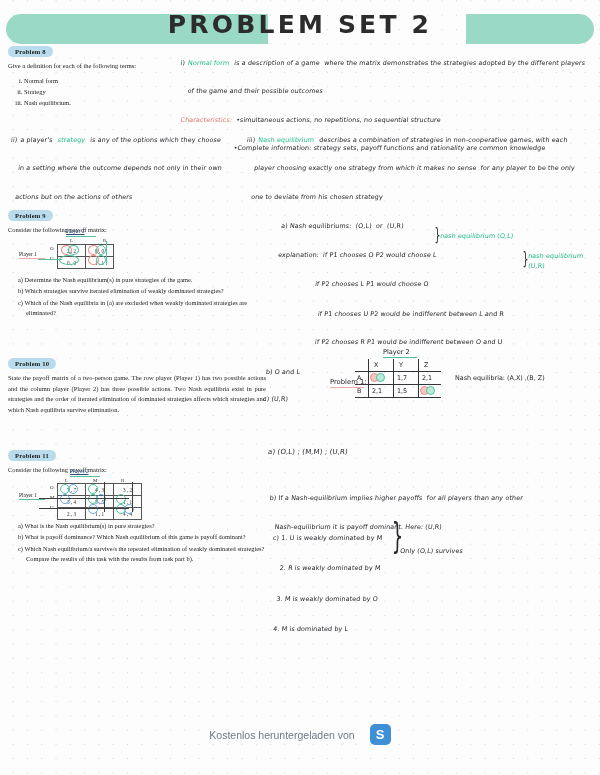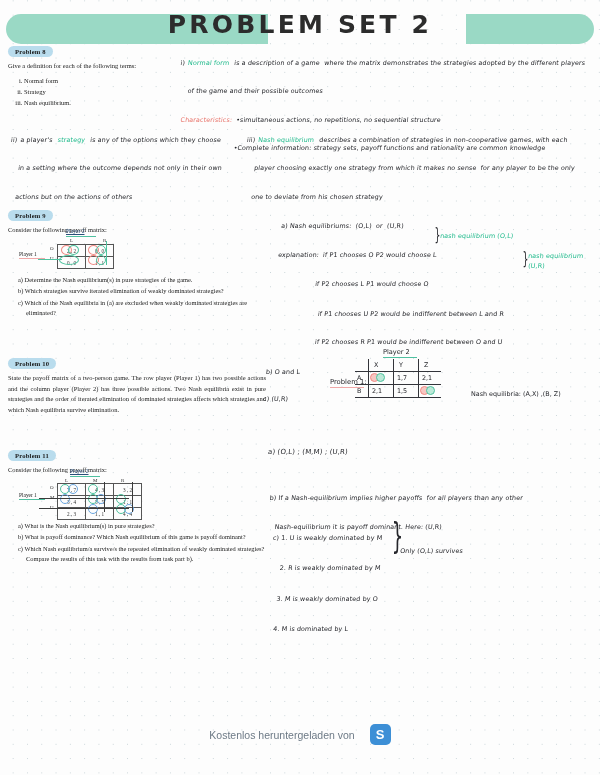--- a/index.html
+++ b/index.html
@@ -268,21 +268,21 @@
     <div style="position:absolute;left:67px;top:26px;">2,1</div>
     <div style="position:absolute;left:17px;top:39px;">2,1</div>
     <div style="position:absolute;left:42px;top:39px;">1,5</div>
     <div style="position:absolute;left:67px;top:39px;">4,4</div>
 
     <div class="ell ell-r" style="left:15px;top:25px;width:7px;height:7px;background:#f8c6c2;"></div>
     <div class="ell ell-g" style="left:21px;top:25px;width:7px;height:7px;background:#bde9d8;"></div>
     <div class="ell ell-r" style="left:65px;top:38px;width:7px;height:7px;background:#f8c6c2;"></div>
     <div class="ell ell-g" style="left:71px;top:38px;width:7px;height:7px;background:#bde9d8;"></div>
 
-    <div style="position:absolute;left:100px;top:42px;font-size:6.4px;white-space:pre;margin-left:16px;">Nash equilibria: (A,X) ,(B, Z)</div>
+    <div style="position:absolute;left:100px;top:26px;font-size:6.4px;white-space:pre;">Nash equilibria: (A,X) ,(B, Z)</div>
   </div>
 
   <div class="prob" style="left:8px;top:444px;">
     <span class="prob-tag">Problem 11</span>
     <div class="prob-body">Consider the following payoff matrix:</div>
   </div>
 
   <div class="mtx" style="left:8px;top:468px;width:150px;height:55px;">
     <div class="mtx-title" style="left:62px;top:0px;">Player 2</div>
     <div class="greenline" style="left:62px;top:8px;width:30px;"></div>

